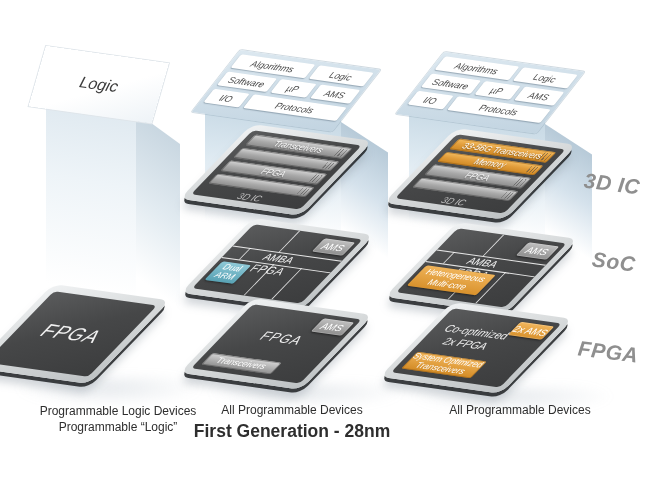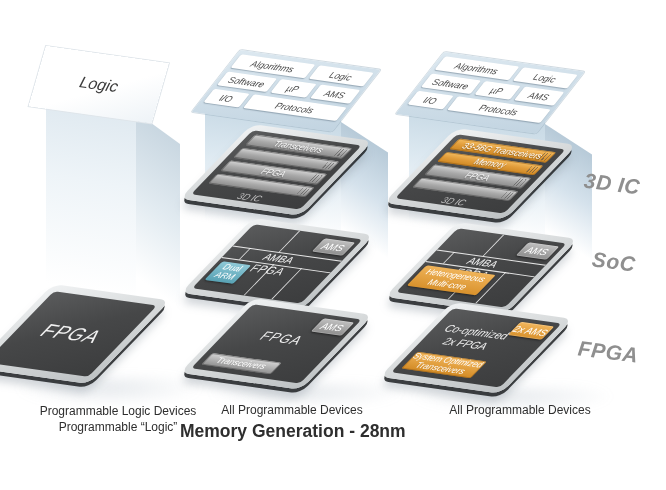--- a/index.html
+++ b/index.html
@@ -191,21 +191,21 @@
   <div class="chip size-std pos-m3">
     <div class="chip-face">
       <div class="ams-tile">AMS</div>
       <div class="fpga-center">FPGA</div>
       <div class="tran-bar">Transceivers</div>
     </div>
   </div>
 
   <div class="caption cap-mid">
     <div class="cap-small">All Programmable Devices</div>
-    <div class="cap-big">Memory Generation - 28nm</div>
+    <div class="cap-big">First Generation - 28nm</div>
   </div>
 
   <div class="pbody r-front"></div>
   <div class="pbody r-side"></div>
   <div class="tiles-face face-2">
     <div class="tile-row">
       <div class="tile t-alg">Algorithms</div>
       <div class="tile t-log">Logic</div>
     </div>
     <div class="tile-row">

